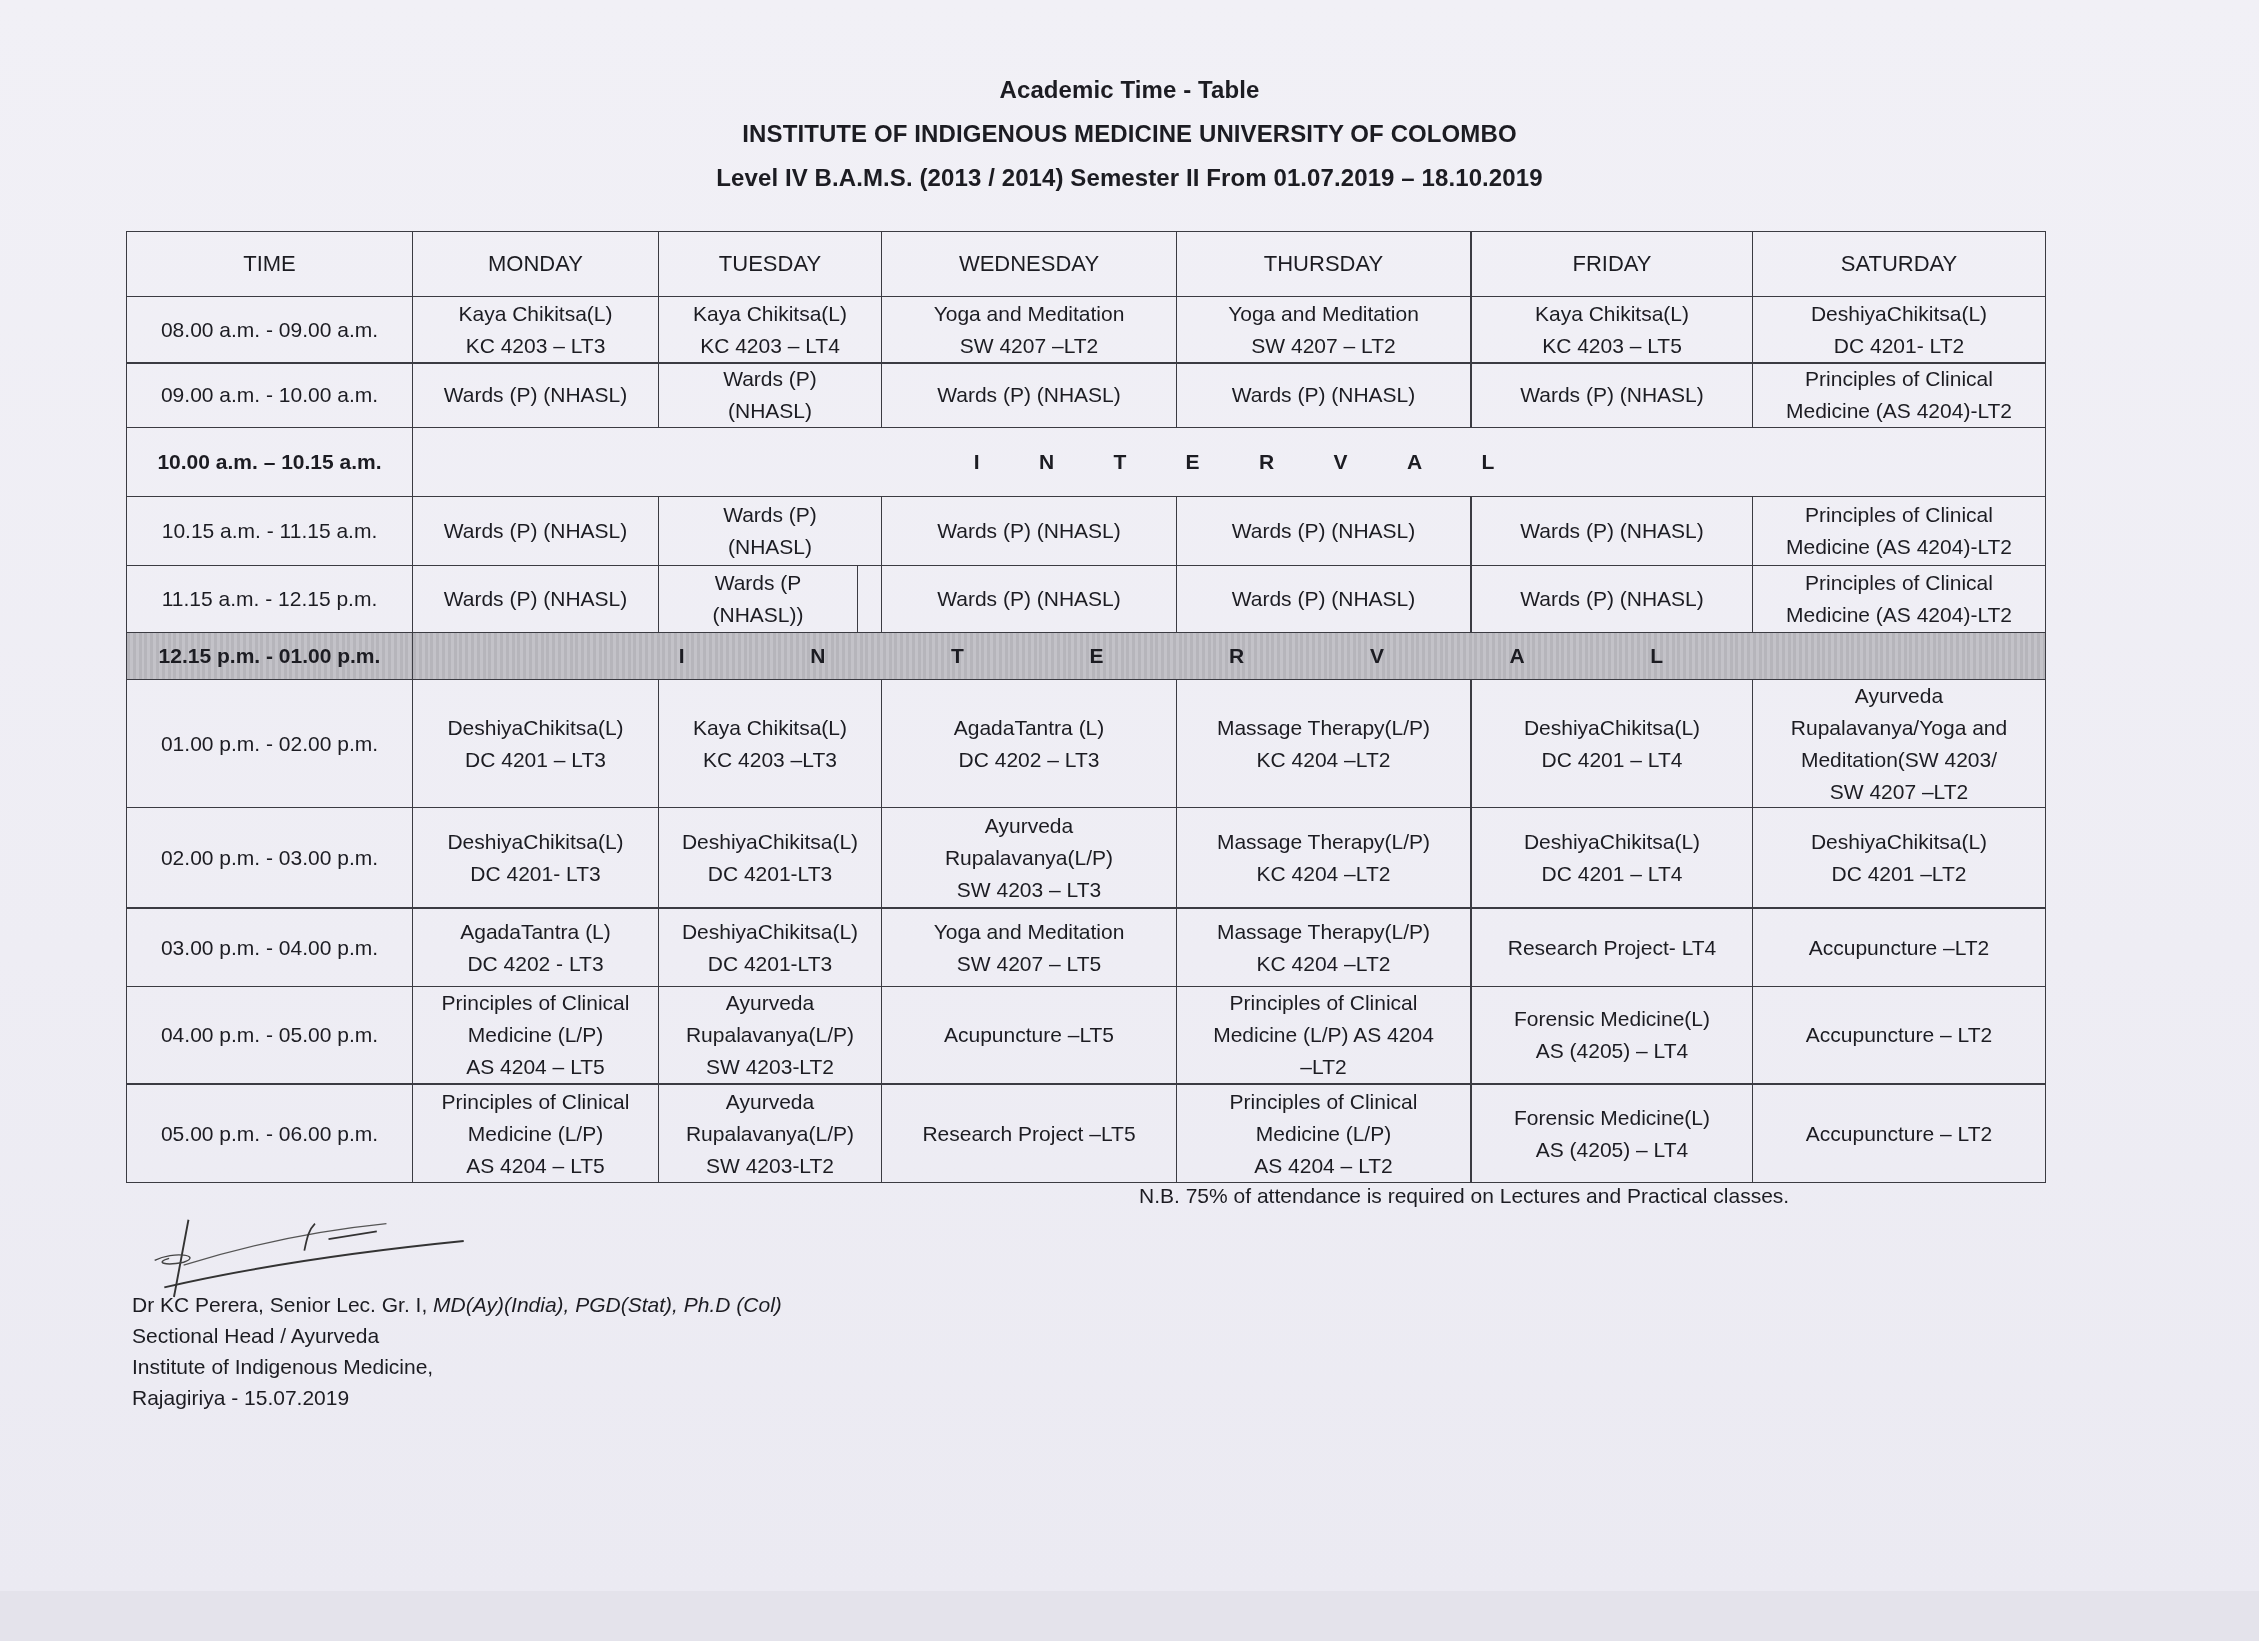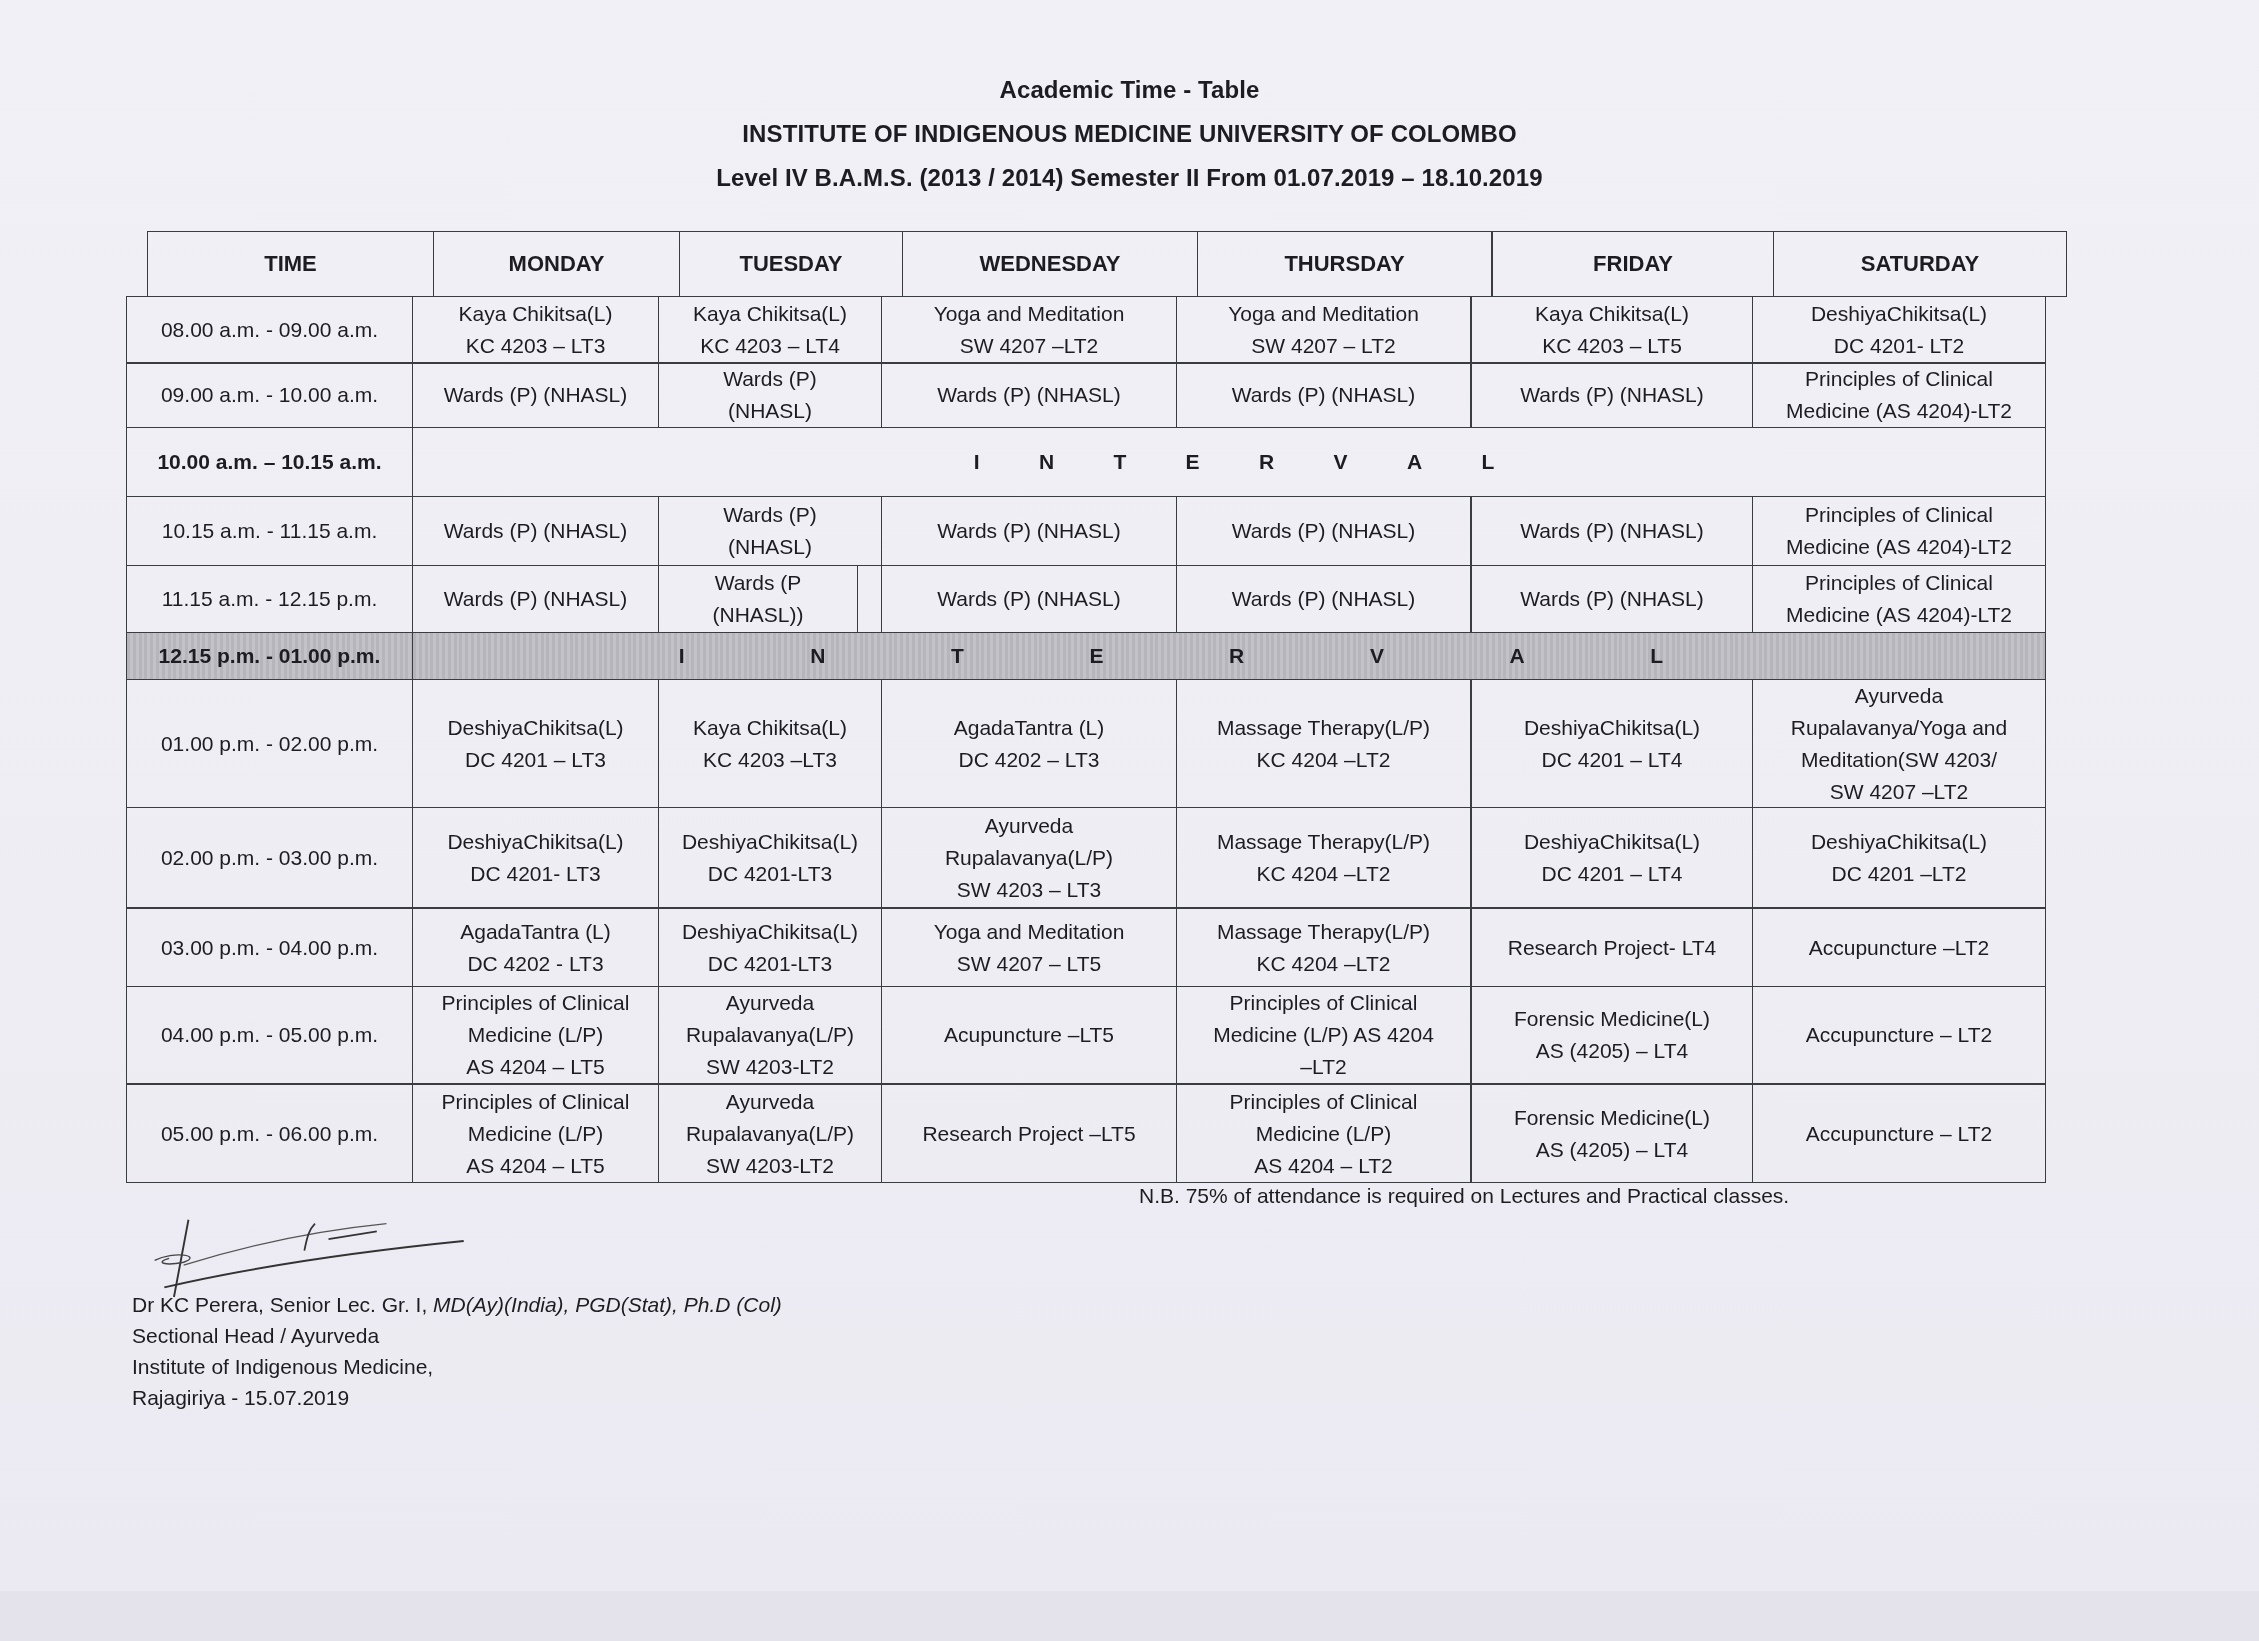--- a/index.html
+++ b/index.html
@@ -17,21 +17,21 @@
   .header { position:absolute; left:0; top:68px; width:2259px; text-align:center; }
   .header div { font-size:24px; font-weight:bold; line-height:44px; letter-spacing:0.1px; }
 
   .tt { position:absolute; left:126px; top:231px; width:1918px; height:951px; }
   .cell {
     position:absolute; box-sizing:border-box;
     border:1.4px solid #3b3b42;
     display:flex; align-items:center; justify-content:center; text-align:center;
     font-size:21px; line-height:32px; padding:0 5.8px; white-space:pre-line;
   }
-  .head { font-weight:bold; font-size:22px;margin-left:21px; }
+  .head { font-weight:normal; font-size:22px; }
   .time { font-size:21px; }
   .bold { font-weight:bold; }
   .interval {
     justify-content:space-around; font-weight:bold; letter-spacing:0;
   }
   .interval span { display:inline-block; }
   .grey { background:repeating-linear-gradient(90deg,#b6b5bb 0 2.9px,#c3c2c8 2.9px 5.8px);text-align:right; }
 
   .note { position:absolute; left:1139px; top:1184px; font-size:21px; }
   .sig-block { position:absolute; left:132px; top:1289px; font-size:21px; line-height:31px; }

